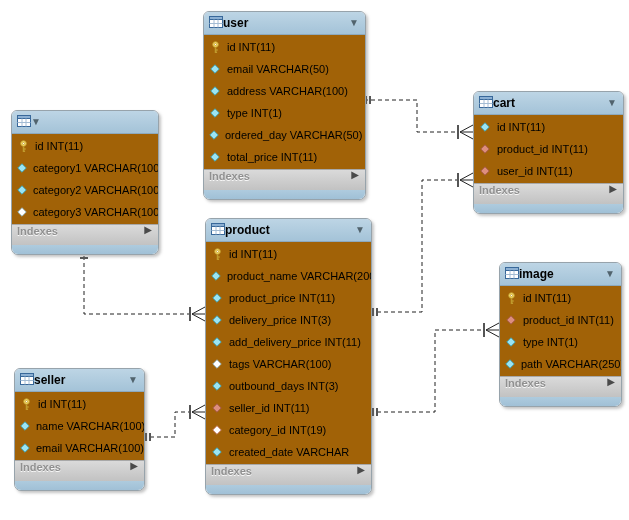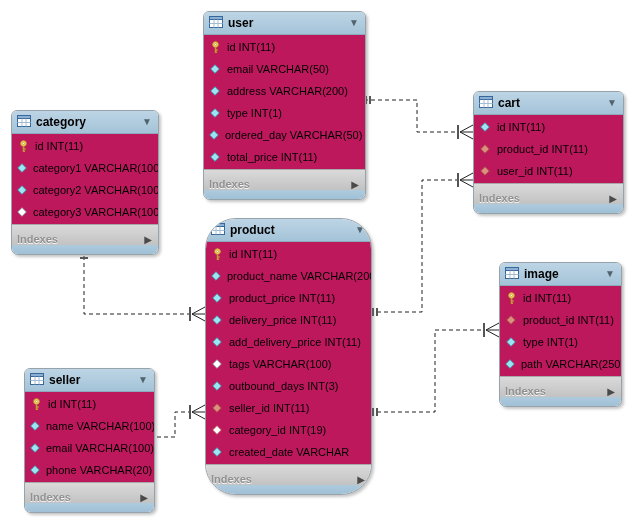--- a/index.html
+++ b/index.html
@@ -10,33 +10,33 @@
     position:absolute;
     border:1px solid #97a3ab;
     border-radius:6px 6px 7px 7px;
     background:#fff;
     box-shadow:2px 2px 3px rgba(110,110,110,.4);
     font-size:11px;
     overflow:hidden;
   }
   .thead{
     height:22px;
-    display:flex;align-items:center;gap:5px;
+    display:flex;align-items:center;
     padding:0 6px 0 5px;
     background:linear-gradient(#bdd5e5,#a4c3d8);
     border-bottom:1px solid #8da9bd;
   }
   .thead .tname{font-weight:bold;font-size:12px;color:#000;flex:1 1 auto;}
   .thead .arrow{color:#51636d;font-size:10px;line-height:1;}
-  .tbody{background:#be185d;padding:1px 0;}
+  .tbody{background:#a16207;padding:1px 0;}
   .frow{height:22px;display:flex;align-items:center;gap:6px;padding:0 4px 0 5px;white-space:nowrap;}
   .frow .ficon{display:flex;align-items:center;width:12px;justify-content:center;}
   .frow .flabel{color:#000;}
   .tfoot{
-    height:20px;display:flex;align-items:flex-end;
+    height:20px;display:flex;align-items:flex-start;
     padding:0 6px 0 5px;
     background:linear-gradient(#dadada,#c2c2c2);
     border-top:1px solid #a8a8a8;
   }
   .tfoot .flabel{
     flex:1 1 auto;font-weight:bold;color:#909090;
     text-shadow:0 1px 0 rgba(255,255,255,.85);
   }
   .tfoot .expand{color:#4a4a4a;font-size:10px;line-height:1;}
   .bluebar{height:9px;background:linear-gradient(#aecbde,#a0c0d6);}
@@ -105,21 +105,21 @@
             </svg>
           </span>
           <span class="flabel">email VARCHAR(50)</span>
         </div>
         <div class="frow">
           <span class="ficon">
             <svg width="10" height="10" viewBox="0 0 10 10">
               <path d="M5 0.8 L9.2 5 L5 9.2 L0.8 5 Z" fill="#9ce4f2" stroke="#44a9bc" stroke-width="1"></path>
             </svg>
           </span>
-          <span class="flabel">address VARCHAR(200)</span>
+          <span class="flabel">address VARCHAR(100)</span>
         </div>
         <div class="frow">
           <span class="ficon">
             <svg width="10" height="10" viewBox="0 0 10 10">
               <path d="M5 0.8 L9.2 5 L5 9.2 L0.8 5 Z" fill="#9ce4f2" stroke="#44a9bc" stroke-width="1"></path>
             </svg>
           </span>
           <span class="flabel">type INT(1)</span>
         </div>
         <div class="frow">
@@ -145,21 +145,20 @@
       </div>
       <div class="bluebar"></div>
     </div>
     <div class="table-card" style="left: 11px; top: 110px; width: 146px;">
       <div class="thead">
         <span class="hicon"><svg width="14" height="12" viewBox="0 0 14 12">
             <rect x="0.5" y="0.5" width="13" height="11" fill="#ffffff" stroke="#38689a"></rect>
             <rect x="0.5" y="0.5" width="13" height="3" fill="#8cb0d3" stroke="#38689a"></rect>
             <path d="M5 3.5 V11.5 M9 3.5 V11.5 M0.5 7.5 H13.5" stroke="#a3bcd4" stroke-width="1" fill="none"></path>
           </svg></span>
-        <span class="tname">category</span>
         <span class="arrow">▼</span>
       </div>
       <div class="tbody">
         <div class="frow">
           <span class="ficon">
             <svg width="11" height="13" viewBox="0 0 11 13">
               <circle cx="5.5" cy="3.5" r="2.8" fill="#f8df6e" stroke="#c09a2c"></circle>
               <circle cx="5.5" cy="3.5" r="1.05" fill="#fff" stroke="#c09a2c" stroke-width="0.8"></circle>
               <path d="M5.5 6.2 V12 M5.5 9 H7.7 M5.5 11.2 H7.1" stroke="#c09a2c" stroke-width="1.5" fill="none"></path>
             </svg>
@@ -232,21 +231,21 @@
           </span>
           <span class="flabel">user_id INT(11)</span>
         </div>
       </div>
       <div class="tfoot">
         <span class="flabel">Indexes</span>
         <span class="expand">▶</span>
       </div>
       <div class="bluebar"></div>
     </div>
-    <div class="table-card" style="left: 205px; top: 218px; width: 165px; border-radius: 31px;">
+    <div class="table-card" style="left: 205px; top: 218px; width: 165px;">
       <div class="thead">
         <span class="hicon"><svg width="14" height="12" viewBox="0 0 14 12">
             <rect x="0.5" y="0.5" width="13" height="11" fill="#ffffff" stroke="#38689a"></rect>
             <rect x="0.5" y="0.5" width="13" height="3" fill="#8cb0d3" stroke="#38689a"></rect>
             <path d="M5 3.5 V11.5 M9 3.5 V11.5 M0.5 7.5 H13.5" stroke="#a3bcd4" stroke-width="1" fill="none"></path>
           </svg></span>
         <span class="tname">product</span>
         <span class="arrow">▼</span>
       </div>
       <div class="tbody">
@@ -275,21 +274,21 @@
             </svg>
           </span>
           <span class="flabel">product_price INT(11)</span>
         </div>
         <div class="frow">
           <span class="ficon">
             <svg width="10" height="10" viewBox="0 0 10 10">
               <path d="M5 0.8 L9.2 5 L5 9.2 L0.8 5 Z" fill="#9ce4f2" stroke="#44a9bc" stroke-width="1"></path>
             </svg>
           </span>
-          <span class="flabel">delivery_price INT(11)</span>
+          <span class="flabel">delivery_price INT(3)</span>
         </div>
         <div class="frow">
           <span class="ficon">
             <svg width="10" height="10" viewBox="0 0 10 10">
               <path d="M5 0.8 L9.2 5 L5 9.2 L0.8 5 Z" fill="#9ce4f2" stroke="#44a9bc" stroke-width="1"></path>
             </svg>
           </span>
           <span class="flabel">add_delivery_price INT(11)</span>
         </div>
         <div class="frow">
@@ -384,21 +383,21 @@
           </span>
           <span class="flabel">path VARCHAR(250)</span>
         </div>
       </div>
       <div class="tfoot">
         <span class="flabel">Indexes</span>
         <span class="expand">▶</span>
       </div>
       <div class="bluebar"></div>
     </div>
-    <div class="table-card" style="left: 24px; top: 368px; width: 129px;">
+    <div class="table-card" style="left: 14px; top: 368px; width: 129px;">
       <div class="thead">
         <span class="hicon"><svg width="14" height="12" viewBox="0 0 14 12">
             <rect x="0.5" y="0.5" width="13" height="11" fill="#ffffff" stroke="#38689a"></rect>
             <rect x="0.5" y="0.5" width="13" height="3" fill="#8cb0d3" stroke="#38689a"></rect>
             <path d="M5 3.5 V11.5 M9 3.5 V11.5 M0.5 7.5 H13.5" stroke="#a3bcd4" stroke-width="1" fill="none"></path>
           </svg></span>
         <span class="tname">seller</span>
         <span class="arrow">▼</span>
       </div>
       <div class="tbody">
@@ -421,28 +420,20 @@
           <span class="flabel">name VARCHAR(100)</span>
         </div>
         <div class="frow">
           <span class="ficon">
             <svg width="10" height="10" viewBox="0 0 10 10">
               <path d="M5 0.8 L9.2 5 L5 9.2 L0.8 5 Z" fill="#9ce4f2" stroke="#44a9bc" stroke-width="1"></path>
             </svg>
           </span>
           <span class="flabel">email VARCHAR(100)</span>
         </div>
-        <div class="frow">
-          <span class="ficon">
-            <svg width="10" height="10" viewBox="0 0 10 10">
-              <path d="M5 0.8 L9.2 5 L5 9.2 L0.8 5 Z" fill="#9ce4f2" stroke="#44a9bc" stroke-width="1"></path>
-            </svg>
-          </span>
-          <span class="flabel">phone VARCHAR(20)</span>
-        </div>
       </div>
       <div class="tfoot">
         <span class="flabel">Indexes</span>
         <span class="expand">▶</span>
       </div>
       <div class="bluebar"></div>
     </div>
   </div>
 
 </body></html>

